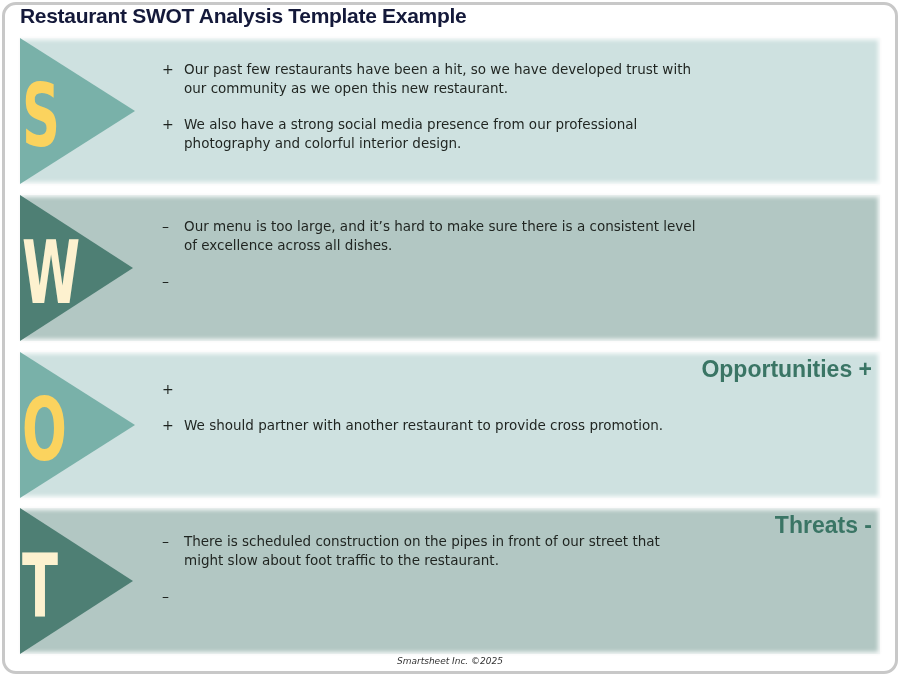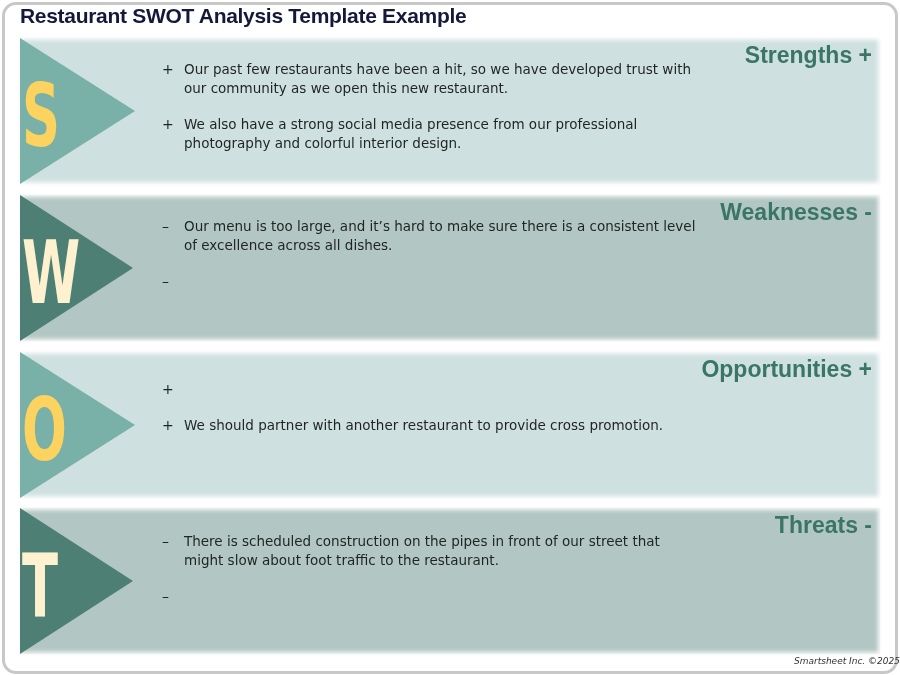--- a/index.html
+++ b/index.html
@@ -37,50 +37,48 @@
   .panel.dark .letter { color: #fdf1cf; }
   .heading {
     position: absolute; right: 8px; top: 4px;
     font-family: "Liberation Sans", sans-serif; font-weight: bold; font-size: 23px;
     color: #3a7565;
   }
   .items { position: absolute; left: 142px; top: 22px; width: 540px; }
   .item { display: flex; margin-bottom: 17px; font-size: 13.5px; line-height: 19px; color: #1f2420; }
   .bullet { width: 22px; flex: 0 0 22px; font-size: 14px; }
   .footer {
-    position: absolute; left: 0; width: 900px; top: 656px; text-align: right;
+    position: absolute; left: 0; width: 900px; top: 656px; text-align: center;
     font-size: 9px; font-style: italic; color: #333;
   }
 </style>
 </head>
 <body>
 
 <div class="frame"></div>
 <div class="title">Restaurant SWOT Analysis Template Example</div>
 
 <div class="panel light" style="top:38px;">
   <div class="tri"></div>
   <div class="letter">S</div>
-  <div class="heading">Strengths +</div>
   <div class="items">
     <div class="item">
       <span class="bullet">+</span>
       <span>Our past few restaurants have been a hit, so we have developed trust with our community as we open this new restaurant.</span>
     </div>
     <div class="item">
       <span class="bullet">+</span>
       <span>We also have a strong social media presence from our professional photography and colorful interior design.</span>
     </div>
   </div>
 </div>
 
 <div class="panel dark" style="top:195px;">
   <div class="tri"></div>
   <div class="letter">W</div>
-  <div class="heading">Weaknesses -</div>
   <div class="items">
     <div class="item">
       <span class="bullet">–</span>
       <span>Our menu is too large, and it’s hard to make sure there is a consistent level of excellence across all dishes.</span>
     </div>
     <div class="item">
       <span class="bullet">–</span>
     </div>
   </div>
 </div>

